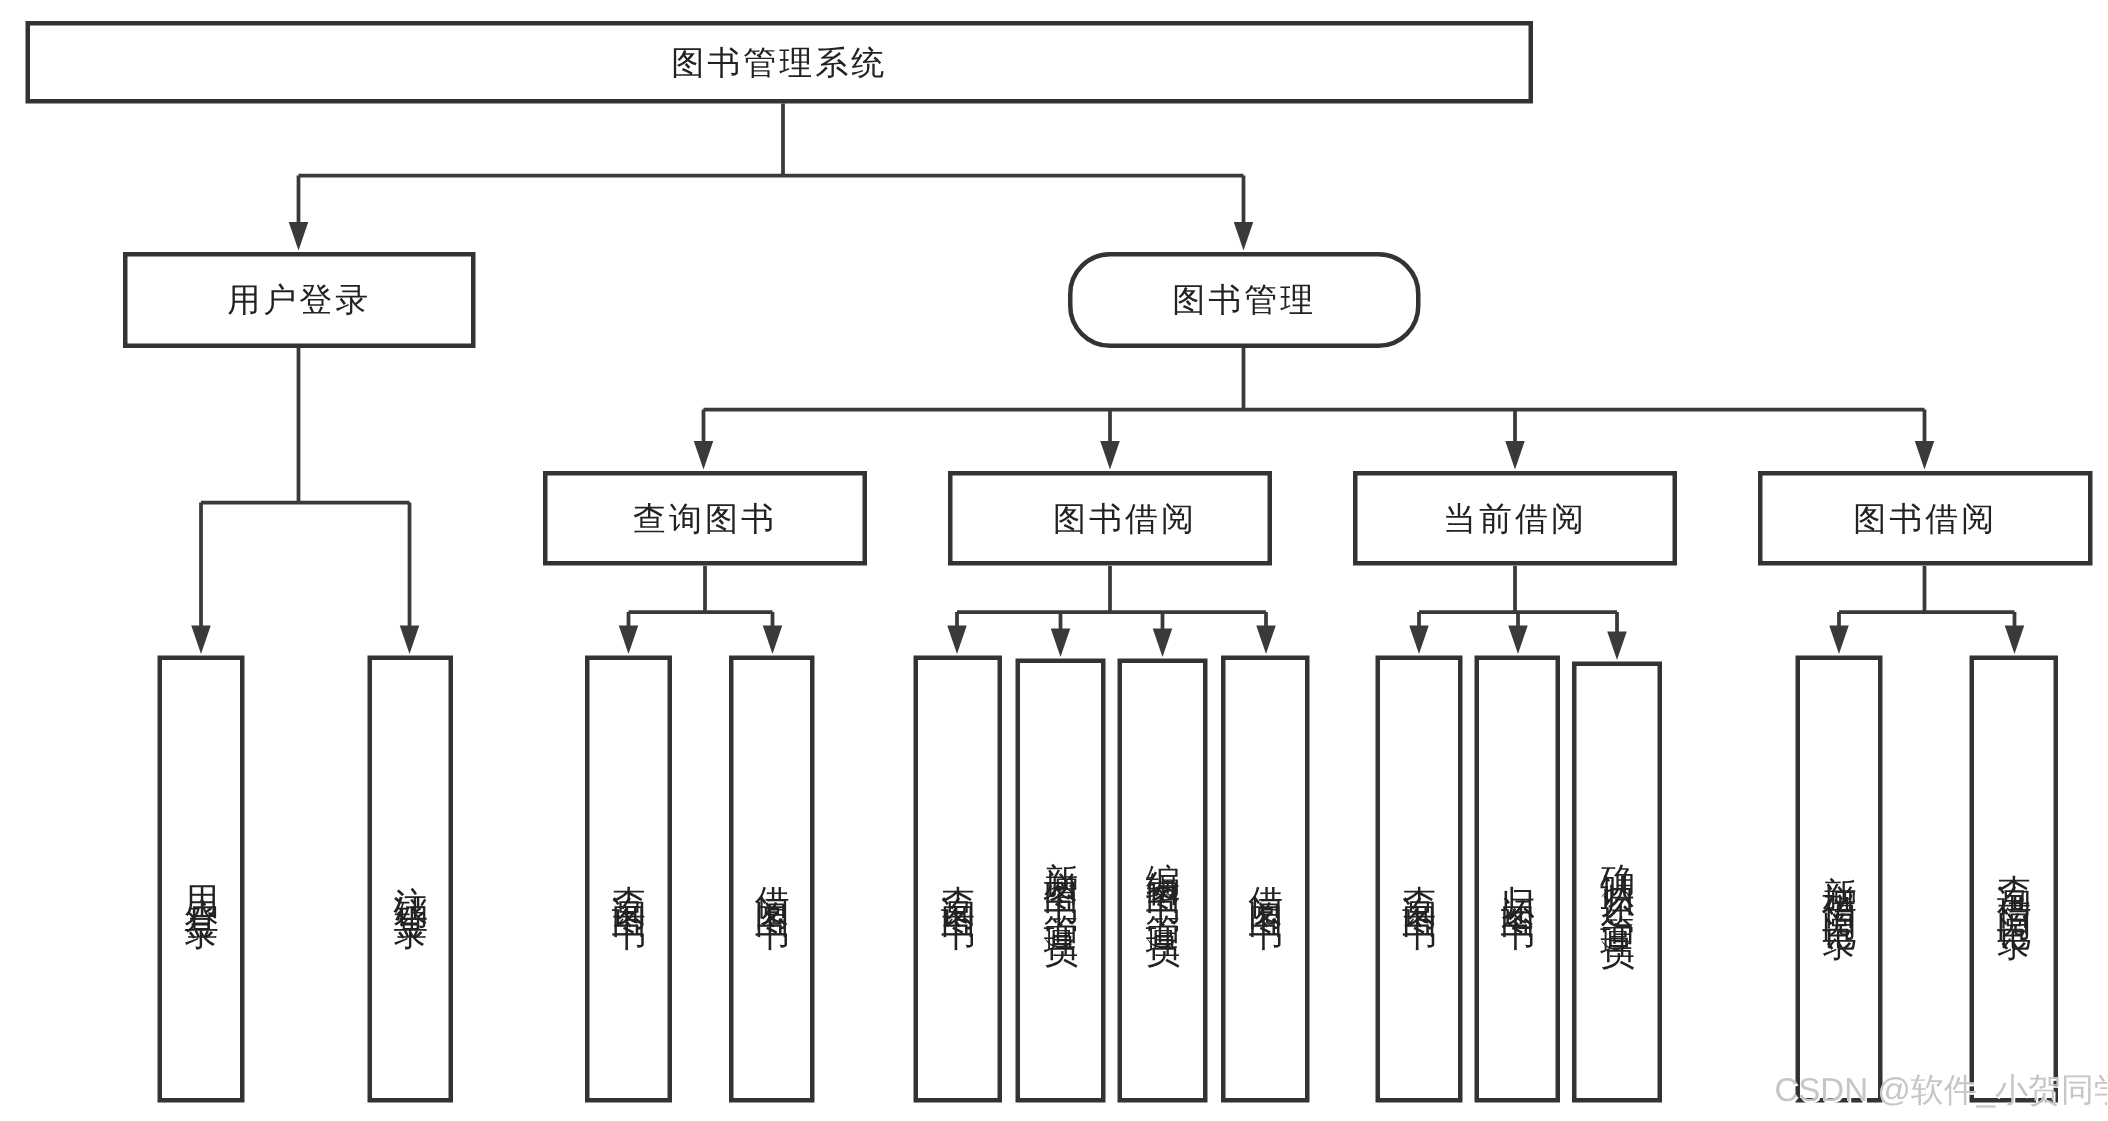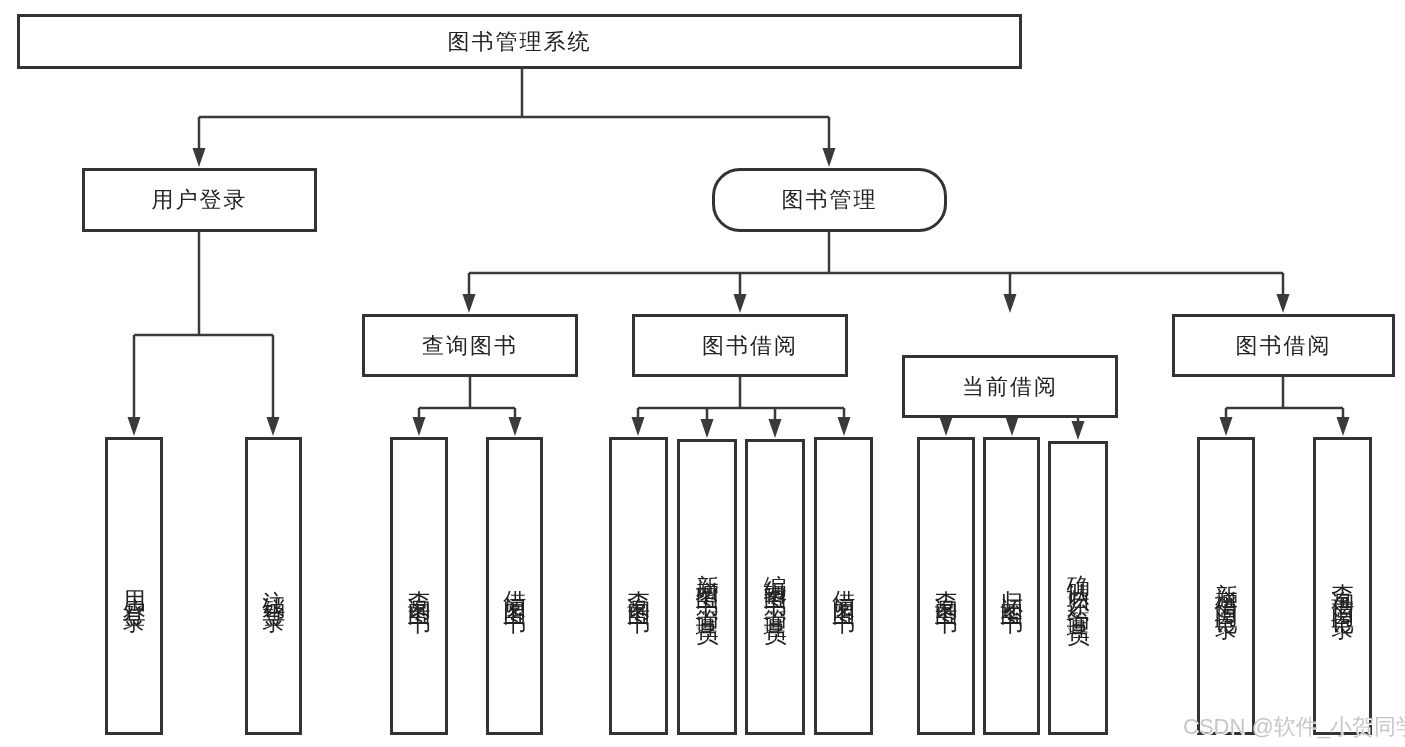--- a/index.html
+++ b/index.html
@@ -148,21 +148,21 @@
   <div class="node" style="left:712px; top:168px; width:235px; height:64px;border-radius:28px;">
     <span>图书管理</span>
   </div>
 
   <div class="node" style="left:362px; top:314px; width:216px; height:63px;">
     <span>查询图书</span>
   </div>
   <div class="node" style="left:632px; top:314px; width:216px; height:63px;padding-left:20px;">
     <span>图书借阅</span>
   </div>
-  <div class="node" style="left:902px; top:314px; width:216px; height:63px;margin-top:41px;">
+  <div class="node" style="left:902px; top:314px; width:216px; height:63px;">
     <span>当前借阅</span>
   </div>
   <div class="node" style="left:1172px; top:314px; width:223px; height:63px;">
     <span>图书借阅</span>
   </div>
 
   <div class="leaf" style="left:105px; top:437px; width:58px; height:298px;">
     <span>用户登录</span>
   </div>
   <div class="leaf" style="left:245px; top:437px; width:57px; height:298px;">

